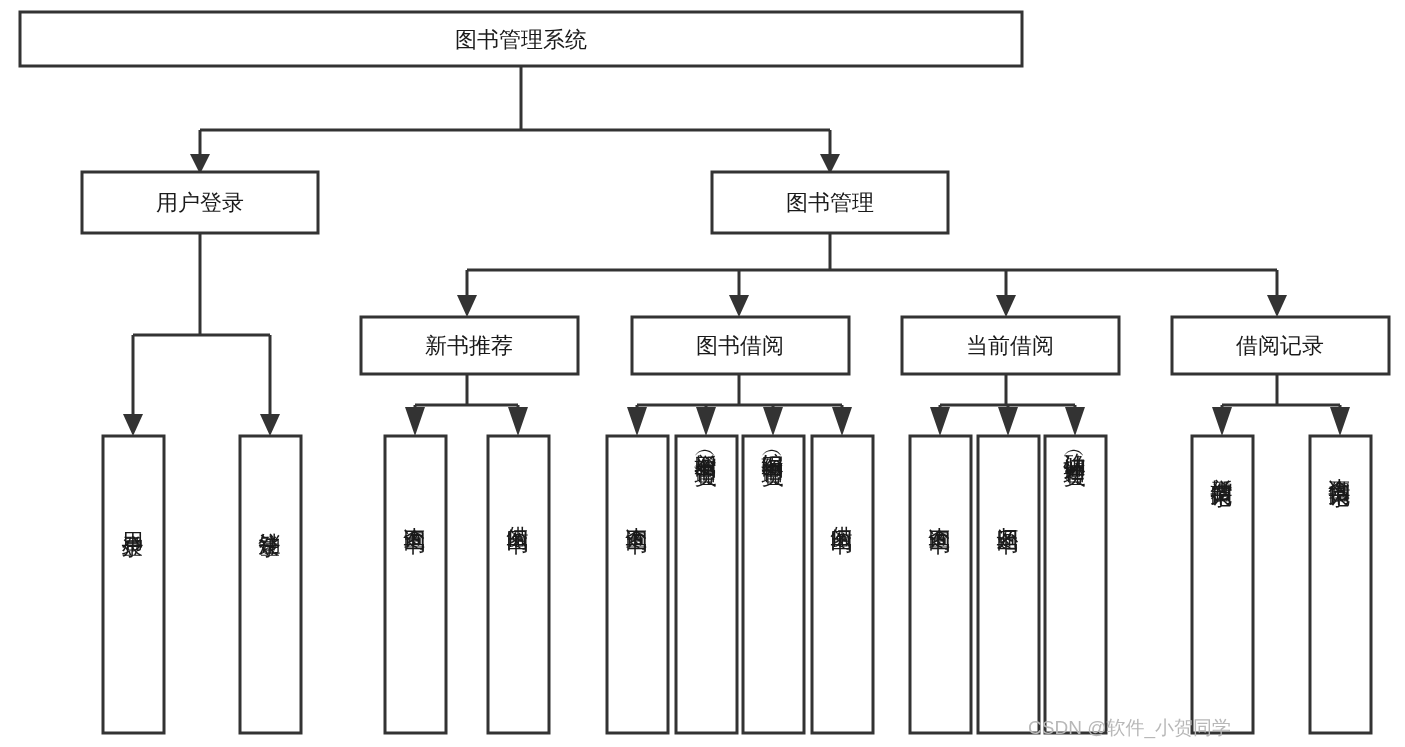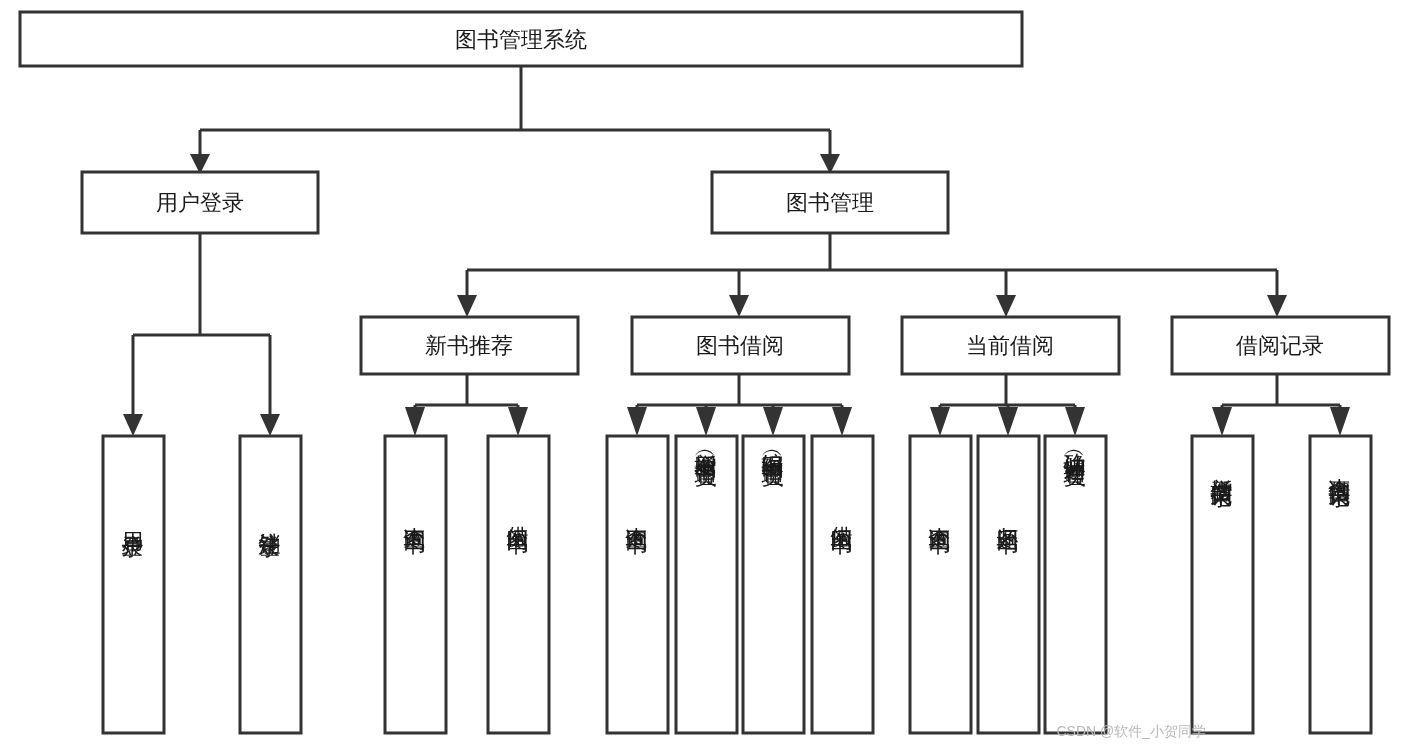--- a/index.html
+++ b/index.html
@@ -11,20 +11,21 @@
     width: 1405px;
     height: 747px;
     font-family: "Liberation Sans", "DejaVu Sans", sans-serif;
     overflow: hidden;
     position: relative;
   }
   #diagram-root {
     position: relative;
     width: 1216px;
     height: 747px;
+    padding-left: 25px;
   }
   svg.diagram {
     position: absolute;
     left: 0;
     top: 0;
     width: 1405px;
     height: 747px;
   }
   .node-box {
     fill: #ffffff;
@@ -53,21 +54,21 @@
     writing-mode: vertical-rl;
     text-orientation: upright;
     text-anchor: middle;
     letter-spacing: 2px;
   }
   .watermark {
     position: absolute;
     right: 10px;
     bottom: 6px;
     font-family: "Liberation Sans", "DejaVu Sans", sans-serif;
-    font-size: 14px;
+    font-size: 19px;
     color: #b8b8b8;
     white-space: nowrap;
     user-select: none;
   }
 </style>
 </head>
 <body>
 
 <div id="diagram-root">
 

